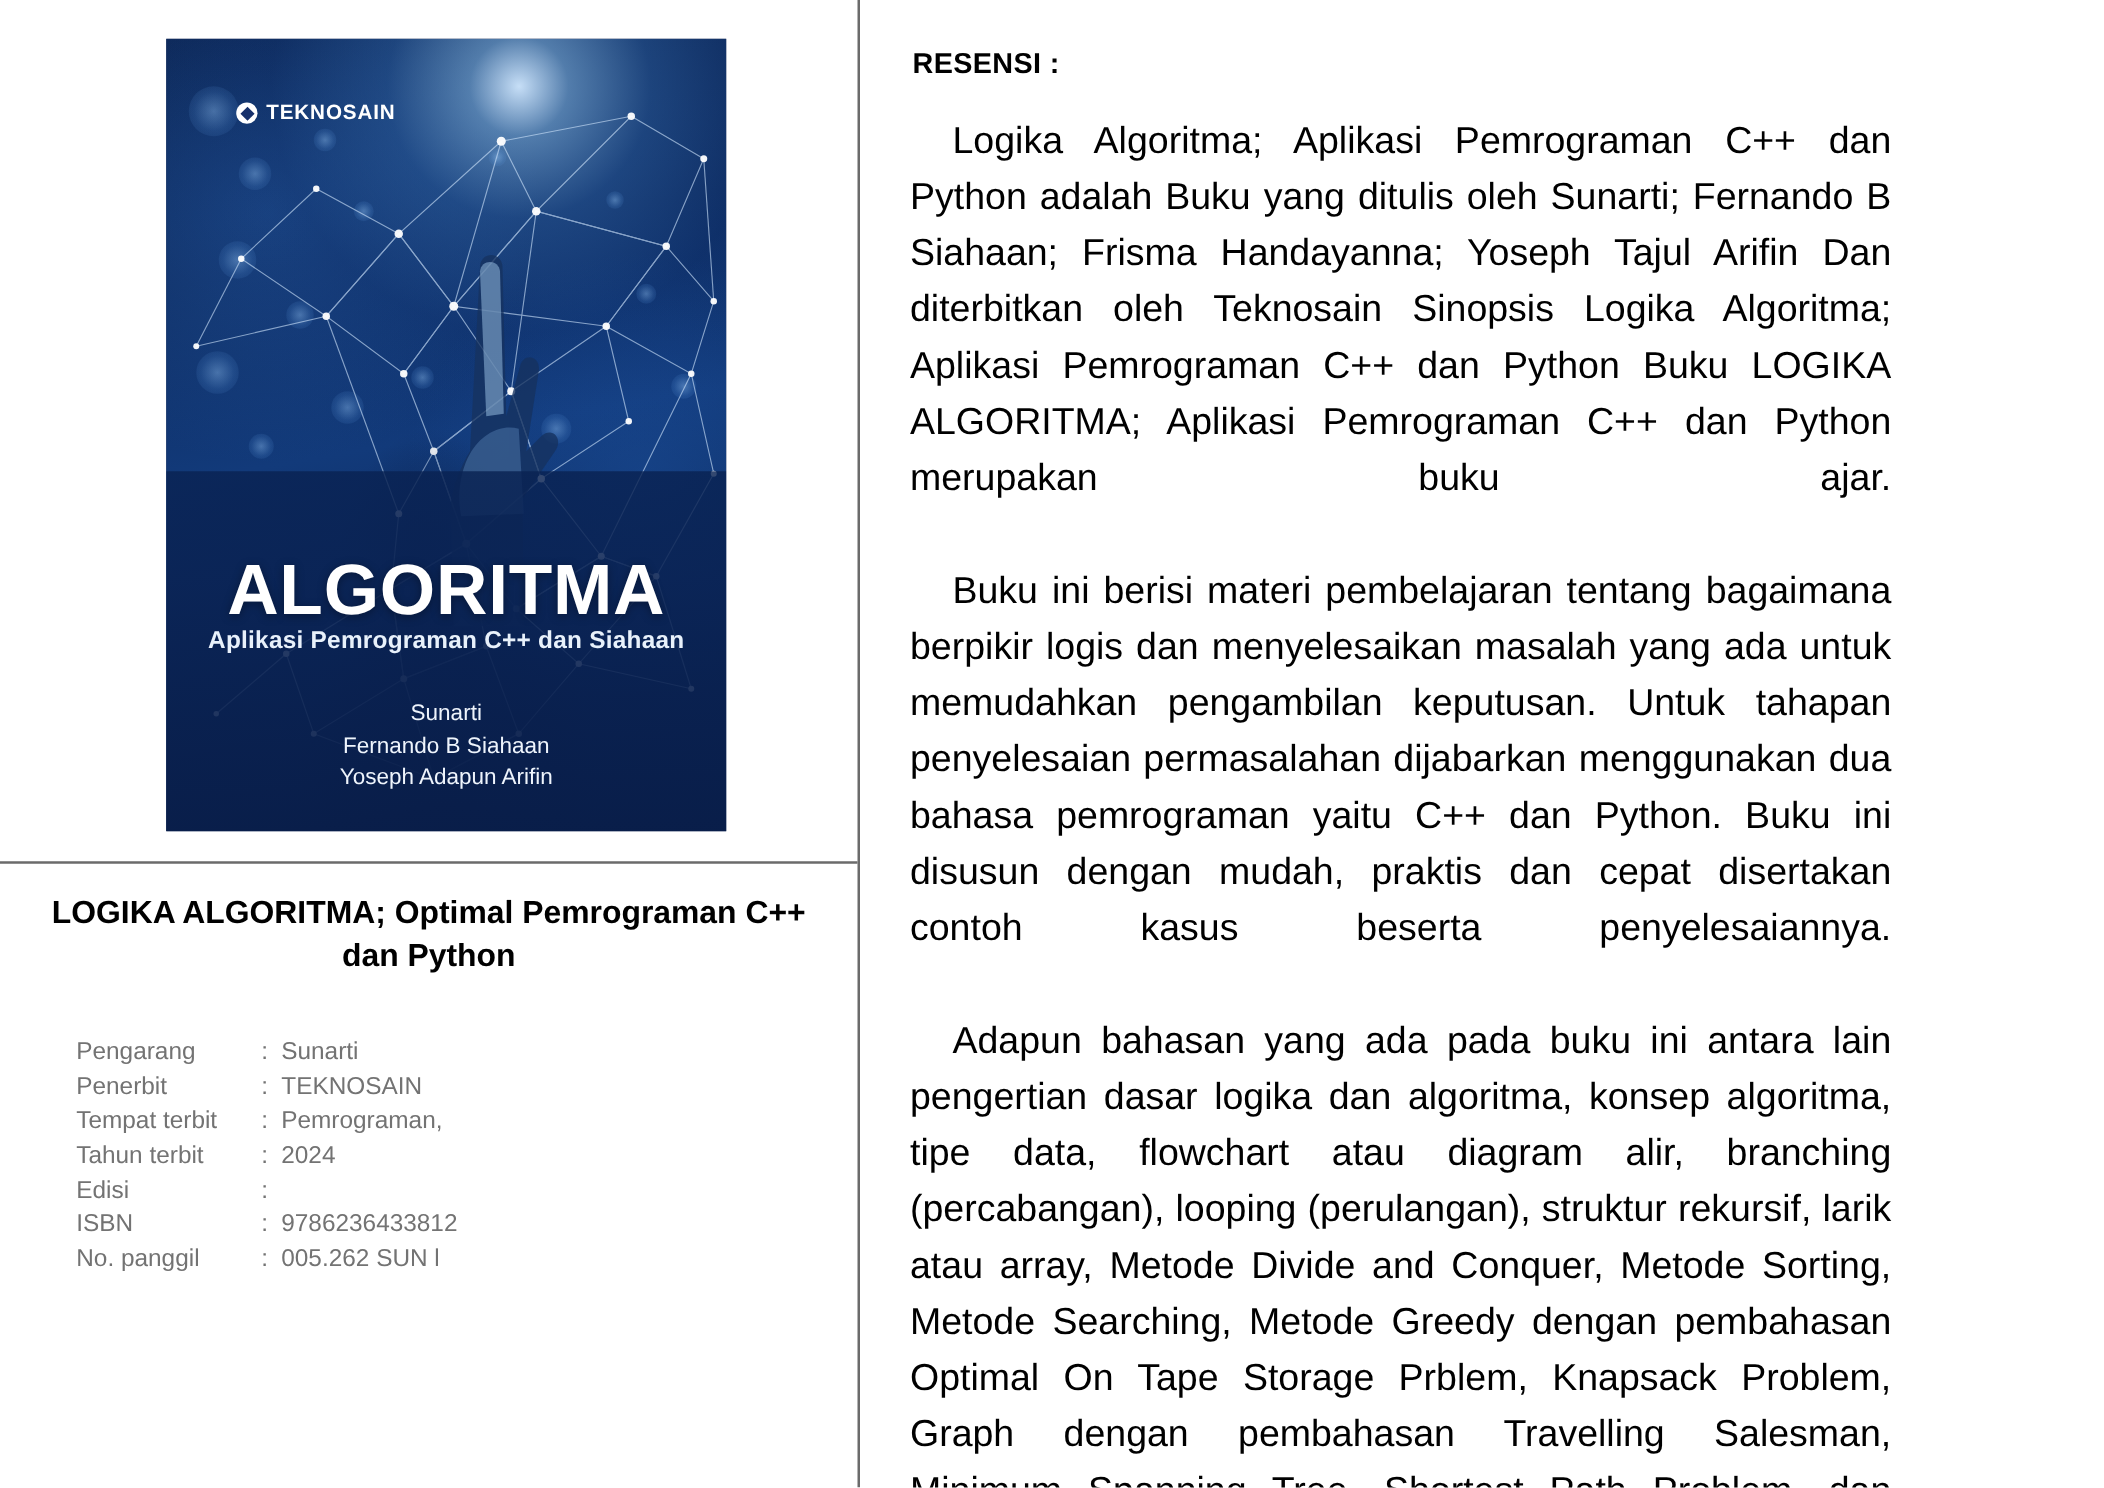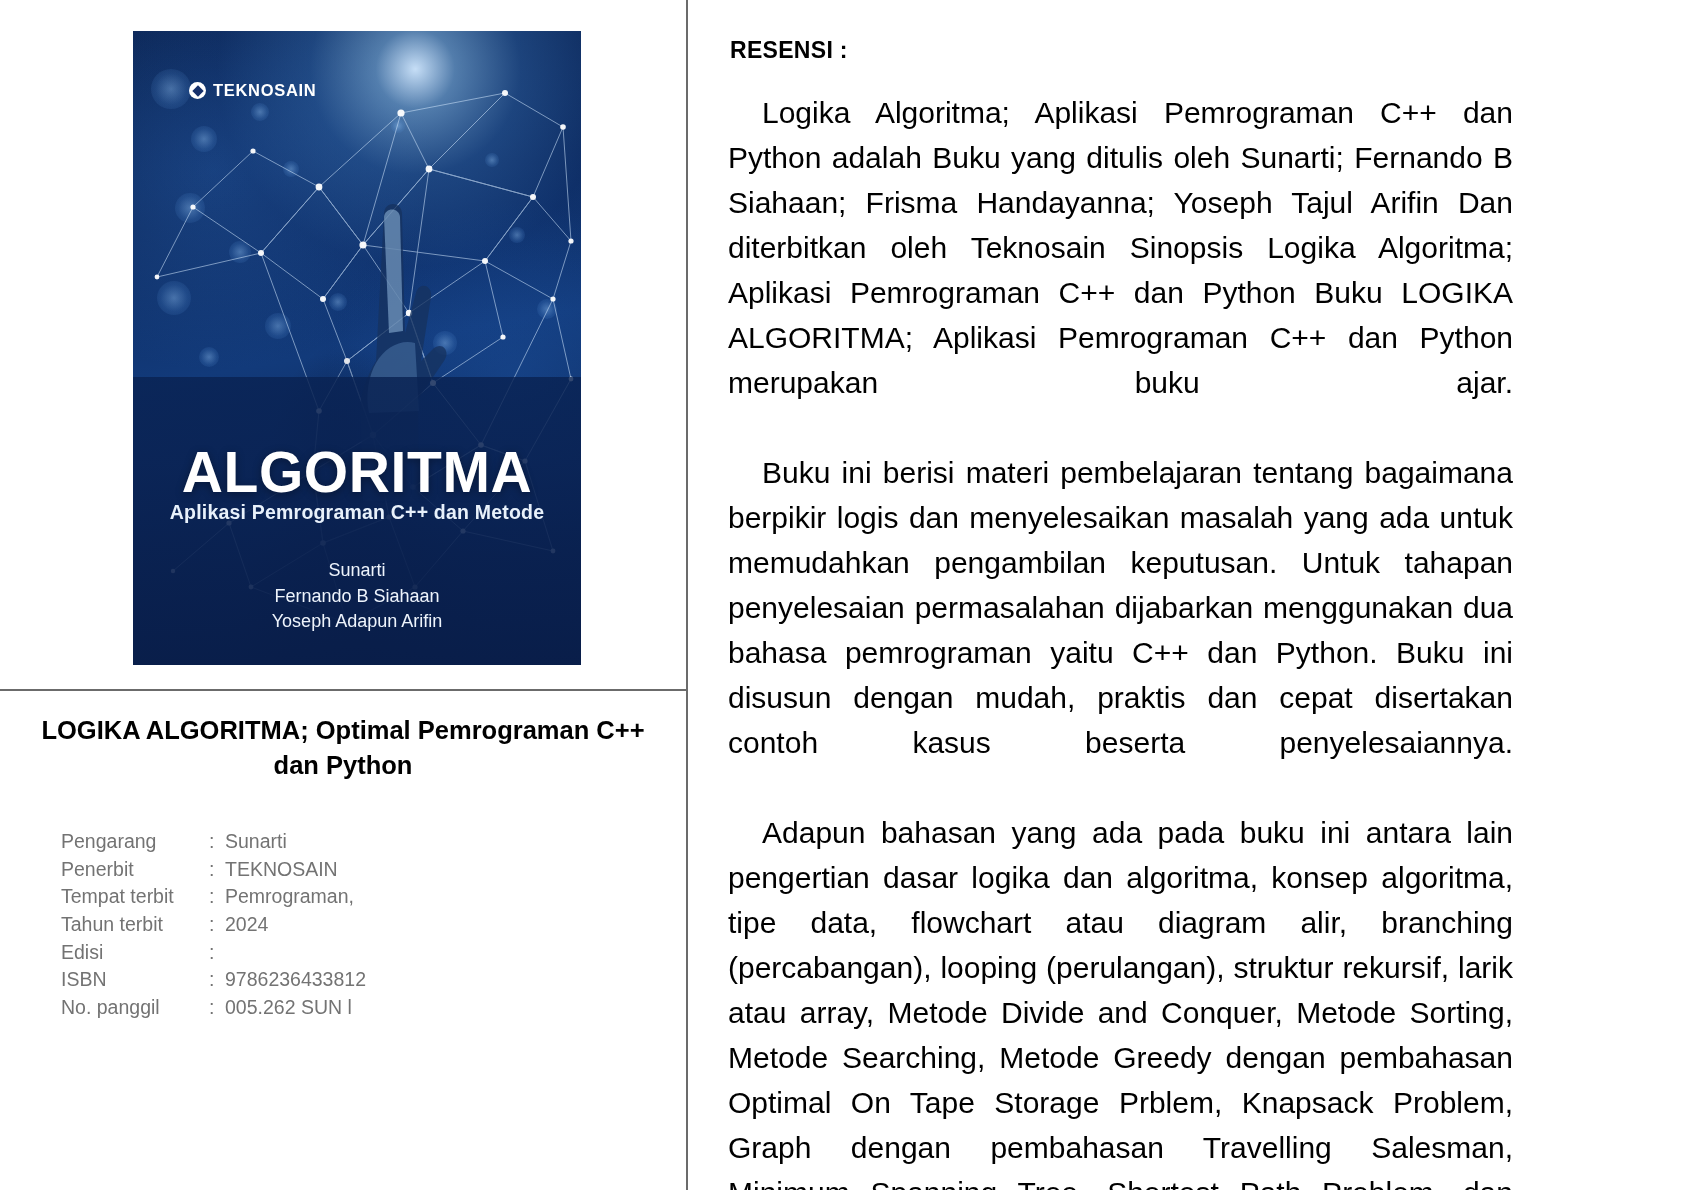--- a/index.html
+++ b/index.html
@@ -400,21 +400,21 @@
           </g>
         </svg>
 
         <div class="cover-logo">
           <span class="cover-logo-mark"></span>
           <span class="cover-logo-text">TEKNOSAIN</span>
         </div>
 
         <div class="cover-band"></div>
         <div class="cover-title-2">ALGORITMA</div>
-        <div class="cover-subtitle">Aplikasi Pemrograman C++ dan Metode</div>
+        <div class="cover-subtitle">Aplikasi Pemrograman C++ dan Siahaan</div>
         <div class="cover-authors">
             <div>Sunarti</div>
             <div>Fernando B Siahaan</div>
             <div>Yoseph Adapun Arifin</div>
           </div>
 
       </div>
     </div>
 
     <div class="hrule"></div>

